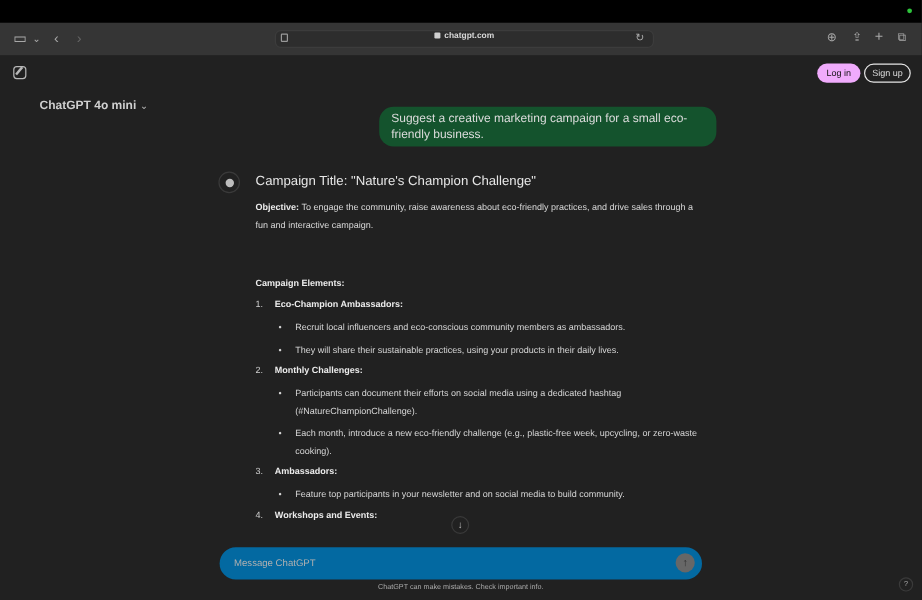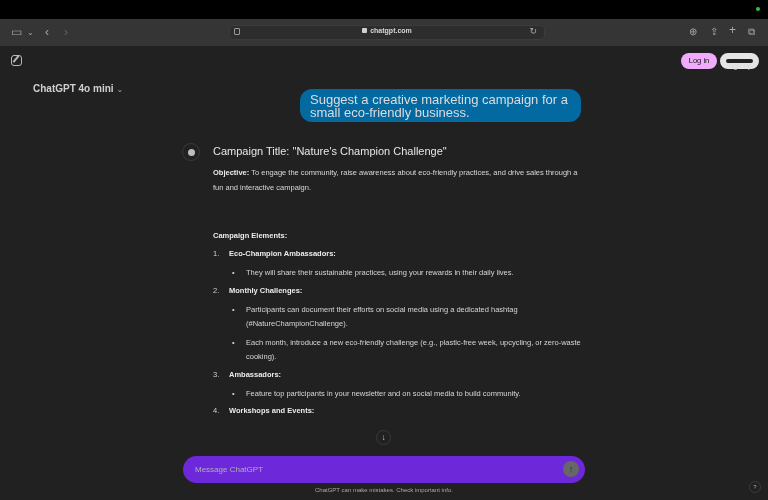--- a/index.html
+++ b/index.html
@@ -12,35 +12,35 @@
     .urlbar .url { position: absolute; left: 0; right: 0; top: 1px; text-align: center; font-size: 7px; color: #d8d8d8; font-weight: bold; }
     .urlbar .lock { display: inline-block; width: 5px; height: 5px; background: #d0d0d0; border-radius: 1px; margin-right: 3px; position: relative; top: 0px; }
     .urlbar .reader { position: absolute; left: 4px; top: 2px; width: 6px; height: 7px; border: 1px solid #999; border-radius: 1px; }
     .urlbar .reload { position: absolute; right: 7px; top: 0px; font-size: 9px; color: #aaa; }
     .header { position: absolute; top: 46px; left: 0; width: 768px; height: 30px; }
     .edit-icon { position: absolute; left: 11px; top: 9px; width: 11px; height: 11px; border: 1.5px solid #b8b8b8; border-radius: 3px; }
     .edit-icon::after { content: ""; position: absolute; left: 3px; top: -1px; width: 2px; height: 8px; background: #b8b8b8; transform: rotate(40deg); }
     .model { position: absolute; left: 33px; top: 9px; font-size: 10px; color: #d0d0d0; font-weight: bold; margin-top: 28px; }
     .model .chev { font-size: 8px; color: #aaa; margin-left: 3px; font-weight: normal; }
     .login { position: absolute; left: 681px; top: 7px; width: 36px; height: 16px; background: #f0abfc; color: #111; border-radius: 9px; font-size: 7.5px; text-align: center; line-height: 16px; }
-    .signup { position: absolute; left: 720px; top: 7px; width: 39px; height: 16px; border: 6px solid #e5e5e5; color: #ddd; border-radius: 9px; font-size: 7.5px; text-align: center; line-height: 14px; }
-    .user-msg { position: absolute; left: 300px; top: 89px; width: 281px; height: 33px; background: #0369a1; border-radius: 12px; padding: 5px 10px; font-size: 13px; line-height: 12.5px; color: #dcdcdc; }
+    .signup { position: absolute; left: 720px; top: 7px; width: 39px; height: 16px; border: 1px solid #e5e5e5; color: #ddd; border-radius: 9px; font-size: 7.5px; text-align: center; line-height: 14px; }
+    .user-msg { position: absolute; left: 316px; top: 89px; width: 281px; height: 33px; background: #14532d; border-radius: 12px; padding: 5px 10px; font-size: 10px; line-height: 12.5px; color: #dcdcdc; }
     .avatar { position: absolute; left: 182px; top: 143px; width: 18px; height: 18px; border-radius: 50%; border: 1px solid #3a3a3a; }
     .avatar::after { content: ""; position: absolute; left: 5px; top: 5px; width: 7px; height: 7px; border-radius: 50%; background: #bdbdbd; }
     .answer { position: absolute; left: 213px; top: 145px; width: 370px; font-size: 7.5px; color: #d8d8d8; }
     .answer h1 { font-size: 11px; font-weight: normal; color: #e6e6e6; margin-bottom: 9px; }
     .answer p { line-height: 14.5px; margin-bottom: 6px; }
     .answer b { color: #ececec; text-align: center; }
     .sec { font-weight: bold; color: #ececec; margin-bottom: 8px; margin-top: 36px; }
     .ol-item { position: relative; padding-left: 16px; font-weight: bold; color: #ececec; line-height: 12px; margin-bottom: 6px; }
     .ol-item .num { position: absolute; left: 0; font-weight: normal; color: #cfcfcf; }
     .ul-item { position: relative; padding-left: 33px; line-height: 14.5px; margin-bottom: 4px; color: #d6d6d6; }
     .ul-item::before { content: "•"; position: absolute; left: 19px; top: 0; color: #d6d6d6; }
     .scroll-down { position: absolute; left: 376px; top: 430px; width: 15px; height: 15px; border-radius: 50%; background: #212121; border: 1px solid #3a3a3a; color: #ccc; font-size: 8px; text-align: center; line-height: 13px; }
-    .composer { position: absolute; left: 183px; top: 456px; width: 402px; height: 27px; background: #6d28d9; border-radius: 14px; }
+    .composer { position: absolute; left: 183px; top: 456px; width: 402px; height: 27px; background: #0369a1; border-radius: 14px; }
     .composer input { position: absolute; left: 12px; top: 6px; width: 340px; height: 15px; background: transparent; border: none; outline: none; font-size: 8px; color: #bbb; font-family: "Liberation Sans", sans-serif; }
     .composer input::placeholder { color: #b0b0b0; }
     .send { position: absolute; right: 6px; top: 5px; width: 16px; height: 16px; border-radius: 50%; background: #676767; color: #2a2a2a; font-size: 9px; text-align: center; line-height: 16px; font-weight: bold; }
     .disclaimer { position: absolute; left: 0; width: 768px; top: 487px; text-align: center; font-size: 6px; color: #aaa; }
     .help { position: absolute; left: 749px; top: 481px; width: 12px; height: 12px; border-radius: 50%; border: 1px solid #3a3a3a; color: #aaa; font-size: 6px; text-align: center; line-height: 10px; }
   </style>
 </head>
 <body>
 
 <div class="topbar">
@@ -75,21 +75,22 @@
 <div class="user-msg">Suggest a creative marketing campaign for a small eco-friendly business.</div>
 
 <div class="avatar"></div>
 
 <div class="answer">
   <h1>Campaign Title: "Nature's Champion Challenge"</h1>
   <p><b>Objective:</b><span> To engage the community, raise awareness about eco-friendly practices, and drive sales through a fun and interactive campaign.</span></p>
   <div class="sec">Campaign Elements:</div>
 
   <div class="ol-item"><span class="num">1.</span><span>Eco-Champion Ambassadors:</span></div>
-  <div class="ul-item">They will share their sustainable practices, using your rewards in their daily lives.</div>
+  <div class="ul-item">Recruit local influencers and eco-conscious community members as ambassadors.</div>
+  <div class="ul-item">They will share their sustainable practices, using your products in their daily lives.</div>
 
   <div class="ol-item"><span class="num">2.</span><span>Monthly Challenges:</span></div>
   <div class="ul-item">Participants can document their efforts on social media using a dedicated hashtag (#NatureChampionChallenge).</div>
   <div class="ul-item">Each month, introduce a new eco-friendly challenge (e.g., plastic-free week, upcycling, or zero-waste cooking).</div>
 
   <div class="ol-item"><span class="num">3.</span><span>Ambassadors:</span></div>
   <div class="ul-item">Feature top participants in your newsletter and on social media to build community.</div>
 
   <div class="ol-item"><span class="num">4.</span><span>Workshops and Events:</span></div>
 </div>

